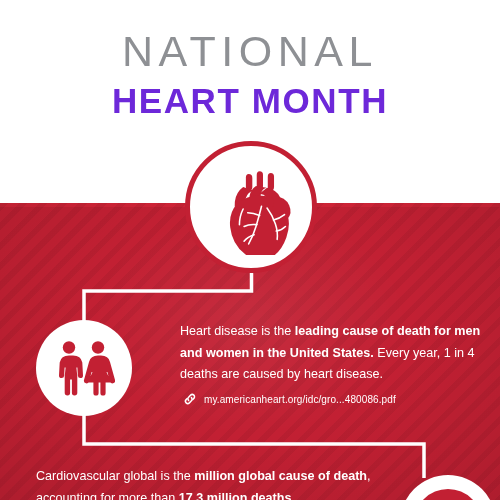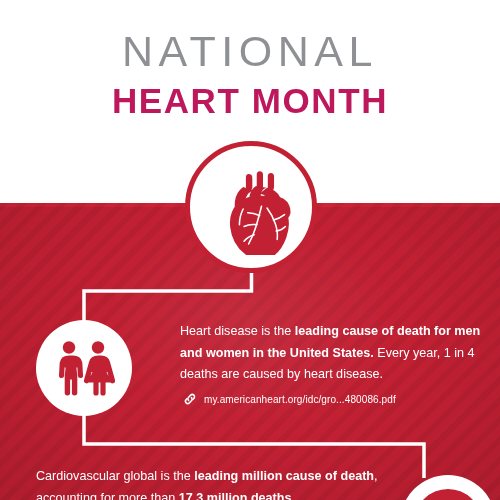--- a/index.html
+++ b/index.html
@@ -38,21 +38,21 @@
   }
   .title-heart-month {
     position: absolute;
     left: 0; top: 81px;
     width: 500px;
     text-align: center;
     font-size: 35px;
     line-height: 40px;
     font-weight: 700;
     letter-spacing: 1.6px;
-    color: #be185d;
+    color: #6d28d9;
     white-space: nowrap;
   }
 
   
   .red-body {
     position: absolute;
     left: 0; top: 203px;
     width: 500px;
     height: 297px;
     background: #c22033;
@@ -265,15 +265,15 @@
   <div class="link-row">
     <svg class="link-icon" viewBox="0 0 16 16">
       <g fill="none" stroke="#ffffff" stroke-width="1.7" stroke-linecap="round">
         <path d="M6.4 9.6 a2.6 2.6 0 0 1 0 -3.7 l2.3 -2.3 a2.6 2.6 0 0 1 3.7 3.7 l-1.2 1.2"></path>
         <path d="M9.6 6.4 a2.6 2.6 0 0 1 0 3.7 l-2.3 2.3 a2.6 2.6 0 0 1 -3.7 -3.7 l1.2 -1.2"></path>
       </g>
     </svg>
     <span class="link-text">my.americanheart.org/idc/gro...480086.pdf</span>
   </div>
 
-  <div class="fact-block fact-2"><span>Cardiovascular global is the </span><b>leading million cause of death</b><span>, accounting for more than </span><b>17.3 million deaths</b></div>
+  <div class="fact-block fact-2"><span>Cardiovascular global is the </span><b>million global cause of death</b><span>, accounting for more than </span><b>17.3 million deaths</b></div>
 
 </div>
 
 </body></html>

